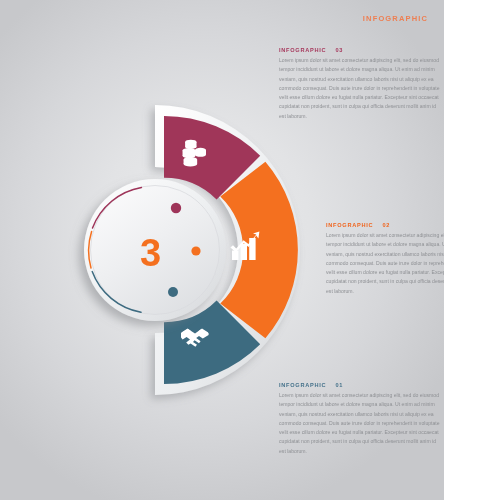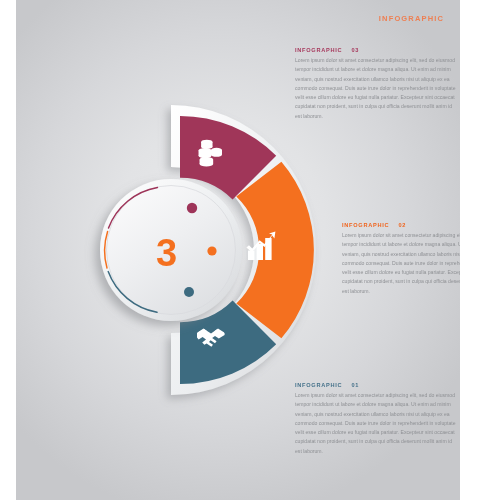--- a/index.html
+++ b/index.html
@@ -14,21 +14,20 @@
   }
 
   #canvas {
     position: relative;
     width: 444px;
     height: 500px;
     background:
       radial-gradient(ellipse 62% 58% at 46% 46%, #e9eaec 0%, #e2e3e5 38%, #d6d7da 68%, #c7c8cb 100%),
       linear-gradient(135deg, #c6c7c9 0%, #e4e5e7 50%, #c9cacd 100%);
     overflow: hidden;
-    margin-left: 16px;
   }
 
   
   .brand {
     position: absolute;
     top: 14px;
     right: 16px;
     font-size: 7.5px;
     font-weight: bold;
     letter-spacing: 1.15px;

